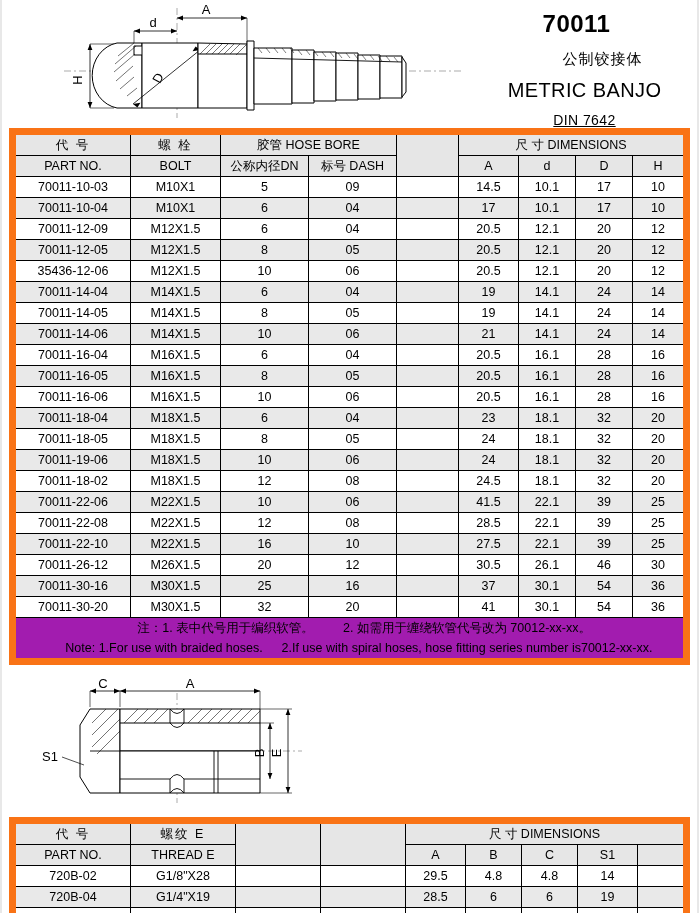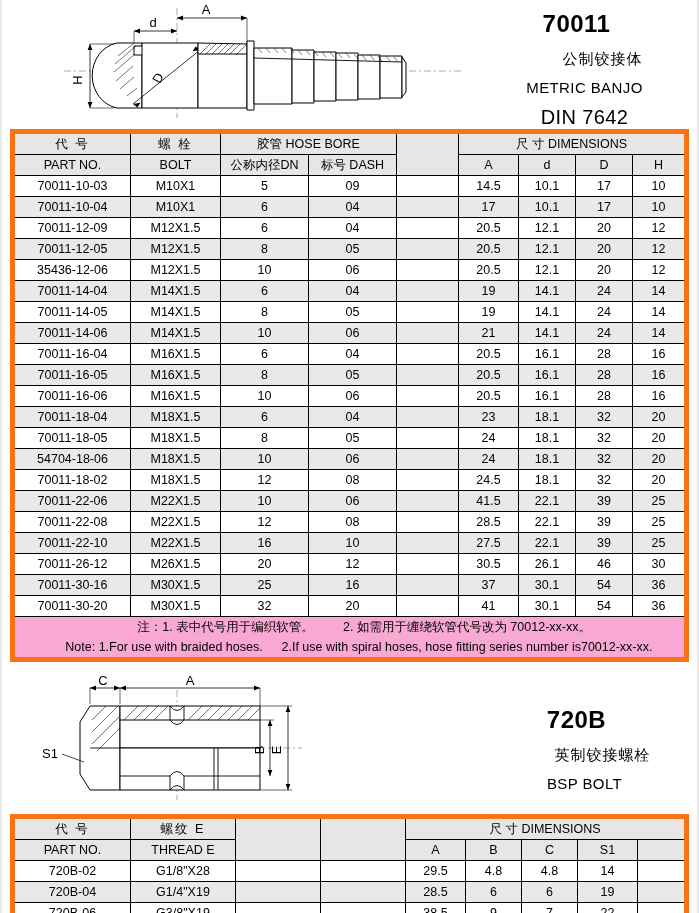--- a/index.html
+++ b/index.html
@@ -45,36 +45,37 @@
     margin:6px 16px 12px 0;
     text-align:center;
   }
   .title-cn{
     font-size:15px;
     margin-bottom:10px;
     letter-spacing:1px;
     margin-left:36px;
   }
   .title-en{
-    font-size:15px;
+    font-size:20px;
     margin-bottom:10px;
     letter-spacing:.4px;
   }
   .title-std{
-    font-size:20px;
+    font-size:14px;
     letter-spacing:.4px;
+    text-decoration:underline;
   }
 
   
   table.spec{
     border-collapse:collapse;
     table-layout:fixed;
     width:678px;
     margin:0 auto;
-    border:5px solid #f97316;
+    border:7px solid #f97316;
   }
   table.spec td,table.spec th{
     border:1px solid #000;
     text-align:center;
     vertical-align:middle;
     font-weight:normal;
     font-size:12.5px;
     padding:0;
     height:20px;
     line-height:20px;
@@ -85,21 +86,21 @@
     background:#e6e6e6;
     font-size:12.5px;
   }
   table.spec thead td.cjk{
     letter-spacing:2px;
   }
   tr.alt td{background:#e9e9e9;}
   tr.plain td{background:#ffffff;}
   td.note{
     text-align:left;
-    background:#f9a8d4;
+    background:#a21caf;
     height:auto;
     line-height:1.45;
     padding:3px 6px 4px 8px;
     font-size:11.5px;
     white-space:normal;
   }
   .note-line{display:block;}
   .note-a{display:inline-block;width:235px;}
   .note-b{display:inline-block;}
 
@@ -387,21 +388,21 @@
             <td>M18X1.5</td>
             <td>8</td>
             <td>05</td>
             <td></td>
             <td>24</td>
             <td>18.1</td>
             <td>32</td>
             <td>20</td>
           </tr>
           <tr class="alt">
-            <td>54704-18-06</td>
+            <td>70011-19-06</td>
             <td>M18X1.5</td>
             <td>10</td>
             <td>06</td>
             <td></td>
             <td>24</td>
             <td>18.1</td>
             <td>32</td>
             <td>20</td>
           </tr>
           <tr class="plain">
@@ -572,25 +573,20 @@
 
           <line x1="286" y1="30" x2="286" y2="114" stroke="#000" stroke-width="0.8"></line>
           <path d="M286,30 l-2.4,6 h4.8 z" fill="#000"></path>
           <path d="M286,114 l-2.4,-6 h4.8 z" fill="#000"></path>
           <line x1="258" y1="30" x2="290" y2="30" stroke="#000" stroke-width="0.6"></line>
           <line x1="258" y1="114" x2="290" y2="114" stroke="#000" stroke-width="0.6"></line>
           <text class="dimtxt" x="279" y="74" text-anchor="middle" transform="rotate(-90 279 74)">E</text>
         </svg>
       </div>
 
-      <div class="title-wrap" style="justify-content:center;padding-top:18px">
-        <div class="part-code">720B</div>
-        <div class="title-cn">英制铰接螺栓</div>
-        <div class="title-en">BSP BOLT</div>
-      </div>
     </div>
 
     <table class="spec" style="margin-top:6px">
       <colgroup>
         <col style="width:118px">
           <col style="width:105px">
           <col style="width:85px">
         <col style="width:85px">
           <col style="width:60px">
           <col style="width:56px">

